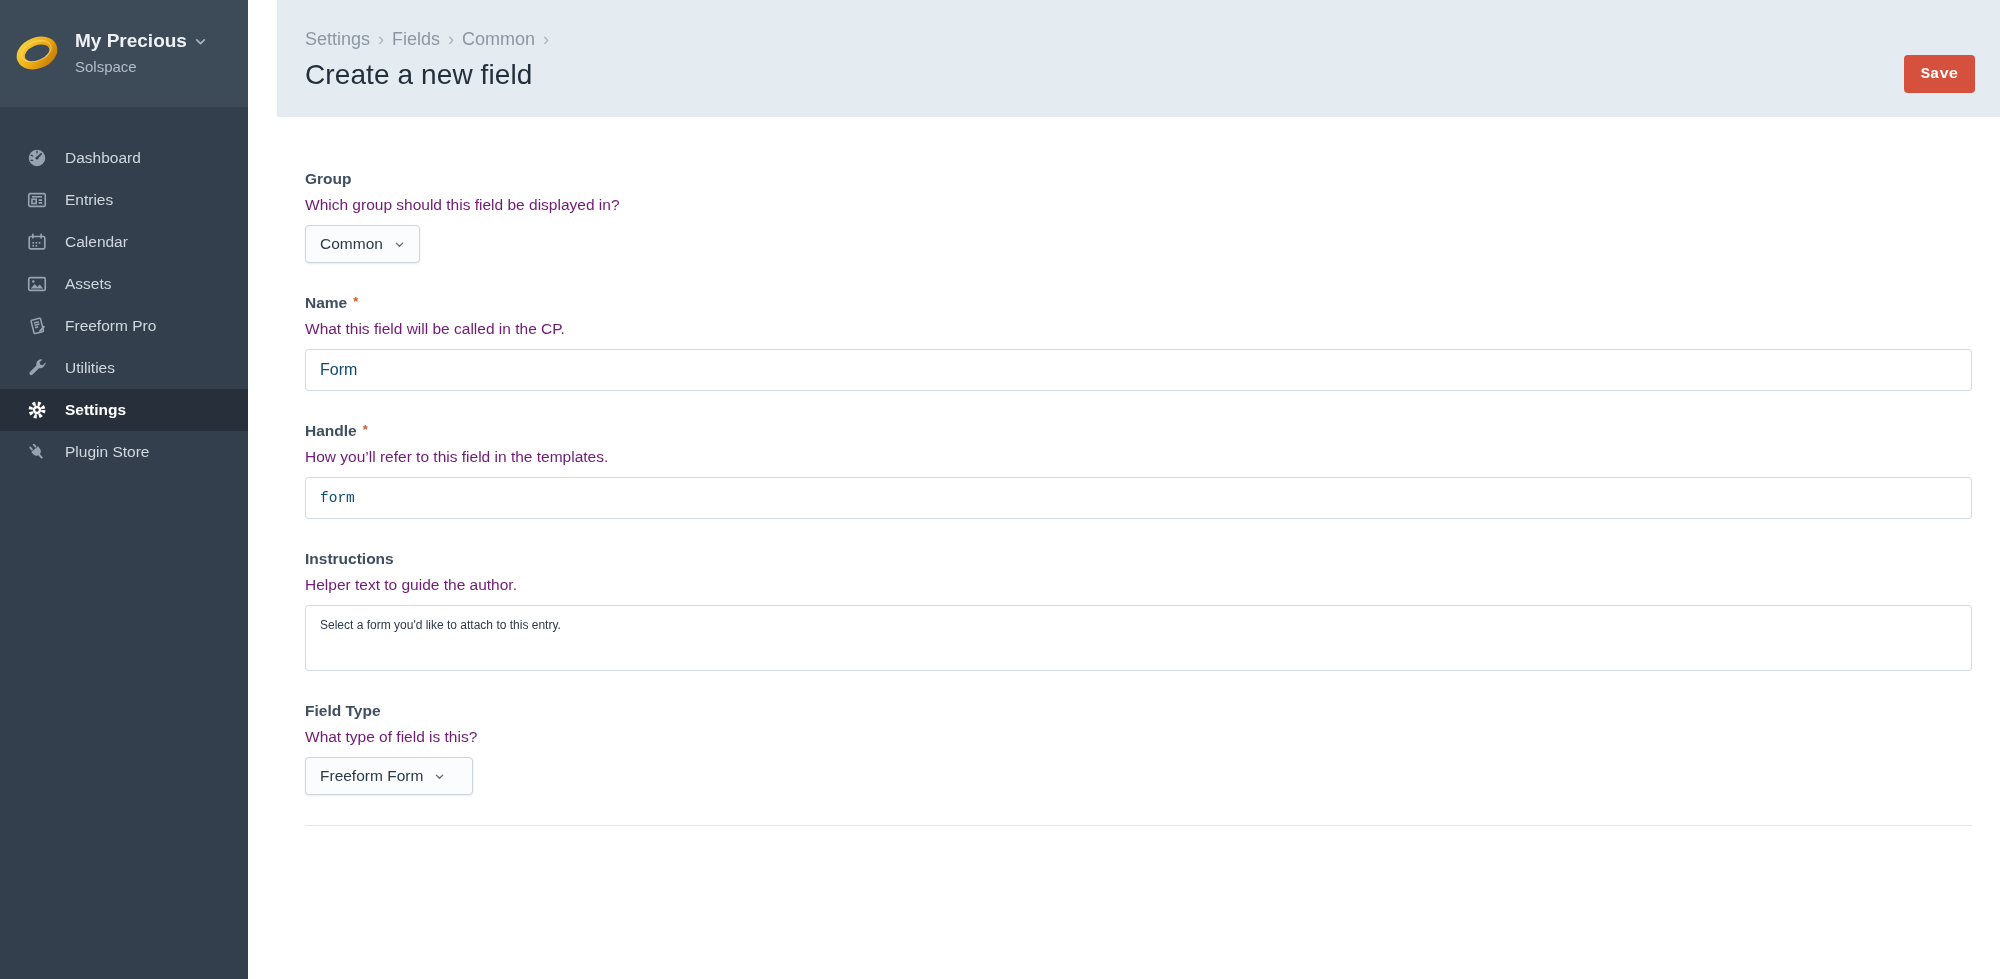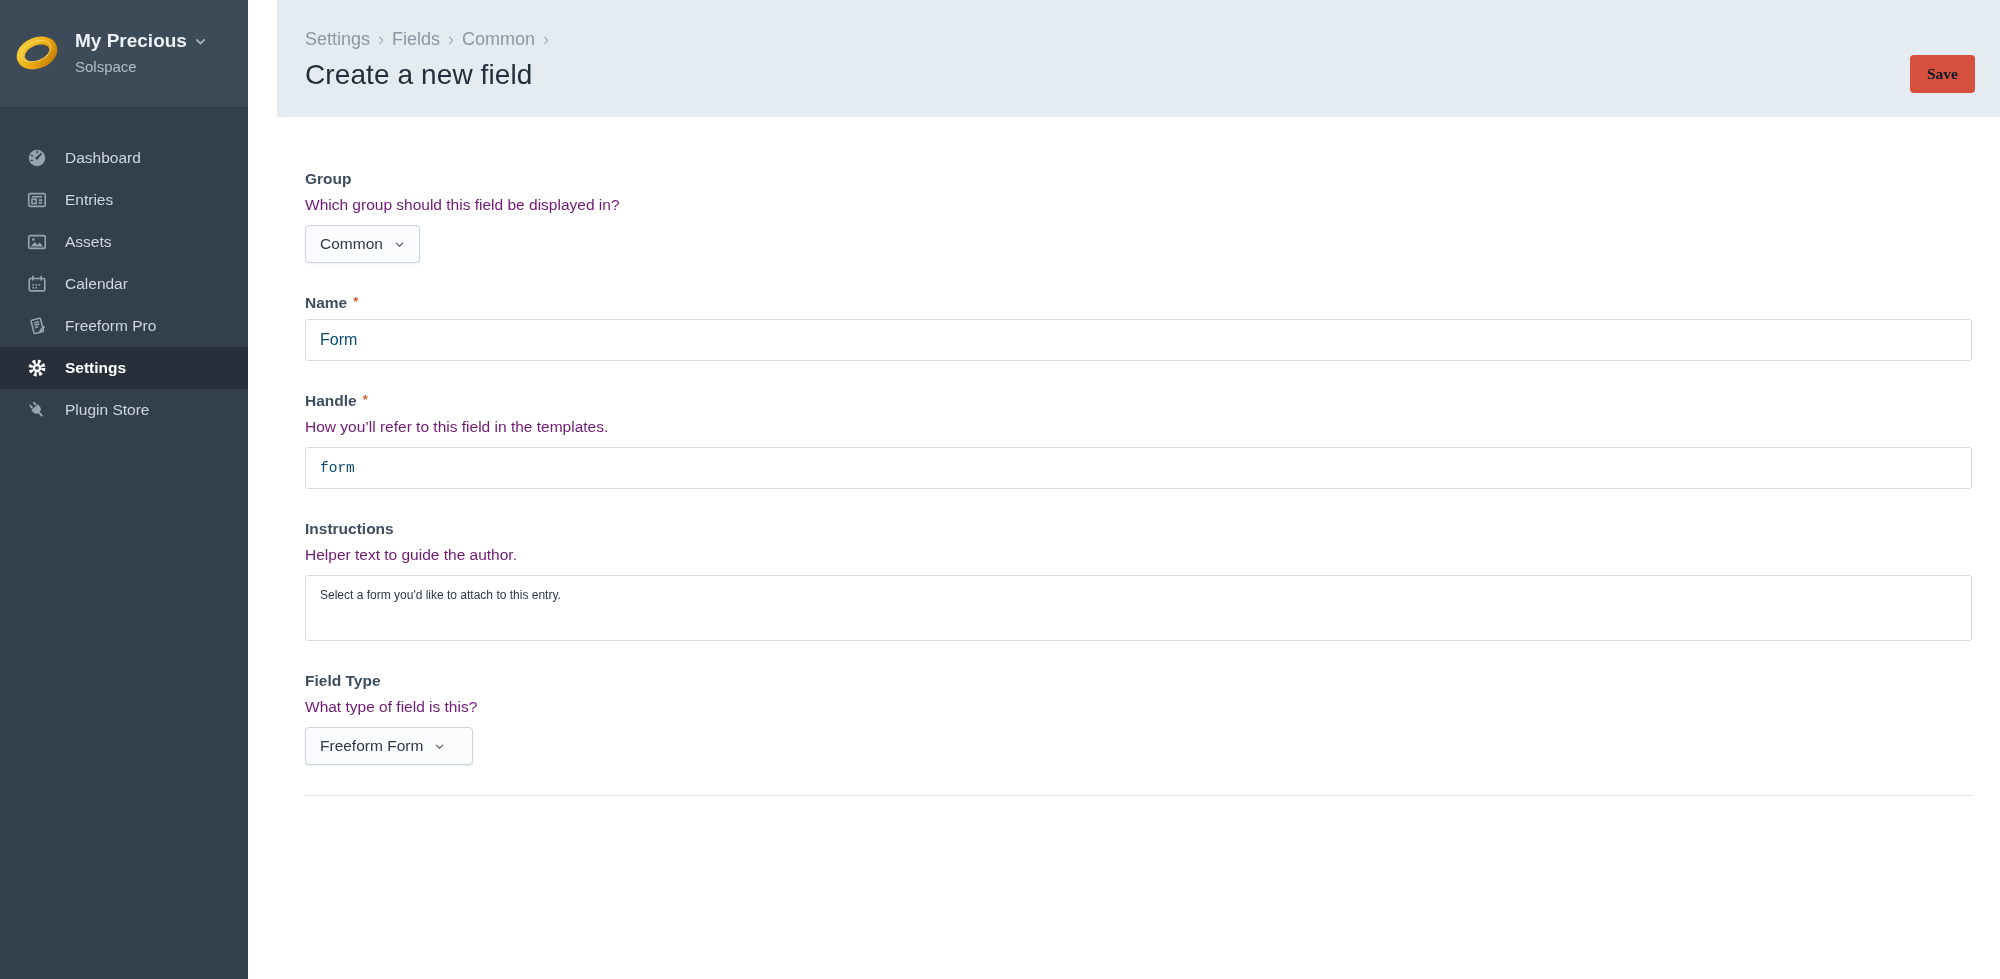--- a/index.html
+++ b/index.html
@@ -16,21 +16,21 @@
   .nav-item .nav-icon { width:22px; height:22px; flex:none; display:flex; align-items:center; justify-content:center; }
   .nav-item.active { background:#272f3a; color:#ffffff; font-weight:600; }
 
   
   .main { position:absolute; left:277px; top:0; right:0; height:100%; }
   .page-header { position:relative; height:117px; background:#e4ebf1; padding:29px 28px 0 28px; }
   .crumbs { font-size:18px; color:#8c97a3; }
   .crumb { cursor:pointer; }
   .crumb-sep { color:#a9b3bd; margin:0 8px; }
   .page-title { margin-top:9px; font-size:28px; font-weight:400; color:#222f3c; letter-spacing:0.1px; }
-  .save-btn { position:absolute; right:25px; top:55px; height:38px; padding:0 17px; border:none; border-radius:4px; background:#d5513d; color:#0f172a; font-family:Liberation Serif, serif; font-size:15.5px; font-weight:600; cursor:pointer; }
+  .save-btn { position:absolute; right:25px; top:55px; height:38px; padding:0 17px; border:none; border-radius:4px; background:#d5513d; color:#ffffff; font-family:Liberation Mono, monospace; font-size:15.5px; font-weight:600; cursor:pointer; }
 
   
   .content { padding:52px 28px 0 28px; }
   .field { margin-bottom:30px; }
   .label-row { display:flex; align-items:baseline; gap:6px; margin-bottom:7px; }
   .field-label { font-size:15.5px; line-height:19px; font-weight:bold; color:#3d4e60; }
   .req { font-size:13px; font-weight:bold; color:#cd5f2e; position:relative; top:-2px; }
   .instructions { font-size:15.5px; line-height:19px; color:#701a75; margin-bottom:11px; }
   .text-input { display:block; width:100%; height:42px; padding:0 14px; border:1px solid #d5dce2; border-radius:3px; background:#fff; font-family:inherit; font-size:16px; color:#0c4a6e; outline:none; }
   .text-input.mono { font-family:"Liberation Mono","DejaVu Sans Mono",monospace; font-size:14.5px; }
@@ -97,58 +97,66 @@
             <rect x="6.5" y="11.2" width="4.6" height="4.6"></rect>
             <path d="M13.8 12.2h3.8M13.8 15.2h3.8"></path>
           </svg>
         </span>
         <span>Entries</span>
       </div>
 
       <div class="nav-item">
         <span class="nav-icon">
           <svg width="22" height="22" viewBox="0 0 24 24" fill="none" stroke="#98a3af" stroke-width="1.8">
-            <rect x="3" y="5" width="18" height="14" rx="1.5"></rect>
-            <circle cx="8" cy="9.3" r="1.4" fill="#98a3af" stroke="none"></circle>
-            <path d="M5.3 16.8l4.2-4.8 3 3.2 2.4-2.7 3.8 4.3z" fill="#98a3af" stroke="none"></path>
-          </svg>
-        </span>
-        <span>Assets</span>
-      </div>
-
-      <div class="nav-item">
-        <span class="nav-icon">
-          <svg width="22" height="22" viewBox="0 0 24 24" fill="none" stroke="#98a3af" stroke-width="1.8">
             <rect x="3.5" y="6" width="17" height="13.5" rx="1.5"></rect>
             <path d="M7.5 3.6v4M16.5 3.6v4" stroke-linecap="round"></path>
             <g fill="#98a3af" stroke="none">
               <rect x="7" y="12" width="1.8" height="1.8"></rect>
                 <rect x="10.4" y="12" width="1.8" height="1.8"></rect>
                 <rect x="13.8" y="12" width="1.8" height="1.8"></rect>
               <rect x="7" y="15.2" width="1.8" height="1.8"></rect>
                 <rect x="10.4" y="15.2" width="1.8" height="1.8"></rect>
             </g>
           </svg>
         </span>
         <span>Calendar</span>
       </div>
 
       <div class="nav-item">
         <span class="nav-icon">
+          <svg width="22" height="22" viewBox="0 0 24 24" fill="none" stroke="#98a3af" stroke-width="1.8">
+            <rect x="3" y="5" width="18" height="14" rx="1.5"></rect>
+            <circle cx="8" cy="9.3" r="1.4" fill="#98a3af" stroke="none"></circle>
+            <path d="M5.3 16.8l4.2-4.8 3 3.2 2.4-2.7 3.8 4.3z" fill="#98a3af" stroke="none"></path>
+          </svg>
+        </span>
+        <span>Assets</span>
+      </div>
+
+      <div class="nav-item">
+        <span class="nav-icon">
           <svg width="22" height="22" viewBox="0 0 24 24" fill="none" stroke="#98a3af" stroke-width="1.7">
             <g transform="rotate(-14 12 12)">
               <rect x="7" y="4.5" width="10.6" height="15" rx="1.2"></rect>
               <path d="M9.5 8h5.6M9.5 10.6h5.6M9.5 13.2h3.6"></path>
             </g>
             <path d="M14.8 16.6l4.2-5.2 1.9 1.5-4.2 5.2-2.3.6z" fill="#98a3af" stroke="none"></path>
           </svg>
         </span>
         <span>Freeform Pro</span>
       </div>
 
+      <div class="nav-item">
+        <span class="nav-icon">
+          <svg width="22" height="22" viewBox="0 0 24 24">
+            <path fill="#98a3af" d="M20.9 6.9a5.5 5.5 0 0 1-6.7 5.3l-7 7a2.05 2.05 0 0 1-2.9-2.9l7-7a5.5 5.5 0 0 1 6.6-6.7l-3.1 3.1.8 2.6 2.6.8 3.1-3.1c.4.9.6 1.9.6 2.9z"></path>
+          </svg>
+        </span>
+        <span>Utilities</span>
+      </div>
 
       <div class="nav-item active">
         <span class="nav-icon">
           <svg width="22" height="22" viewBox="0 0 24 24">
             <circle cx="12" cy="12" r="7" fill="none" stroke="#ffffff" stroke-width="4.4" stroke-dasharray="3 2.5"></circle>
             <circle cx="12" cy="12" r="4.6" fill="#ffffff"></circle>
             <circle cx="12" cy="12" r="2" fill="#272f3a"></circle>
           </svg>
         </span>
         <span>Settings</span>
@@ -194,20 +202,21 @@
               </svg>
           </span>
         </div>
       </div>
 
       <div class="field">
         <div class="label-row">
           <span class="field-label">Name</span>
           <span class="req">*</span>
         </div>
+        <div class="instructions">What this field will be called in the CP.</div>
         <input class="text-input" type="text" value="Form" style="">
       </div>
 
       <div class="field">
         <div class="label-row">
           <span class="field-label">Handle</span>
           <span class="req">*</span>
         </div>
         <div class="instructions">How you’ll refer to this field in the templates.</div>
         <input class="text-input mono" type="text" value="form" style="">

